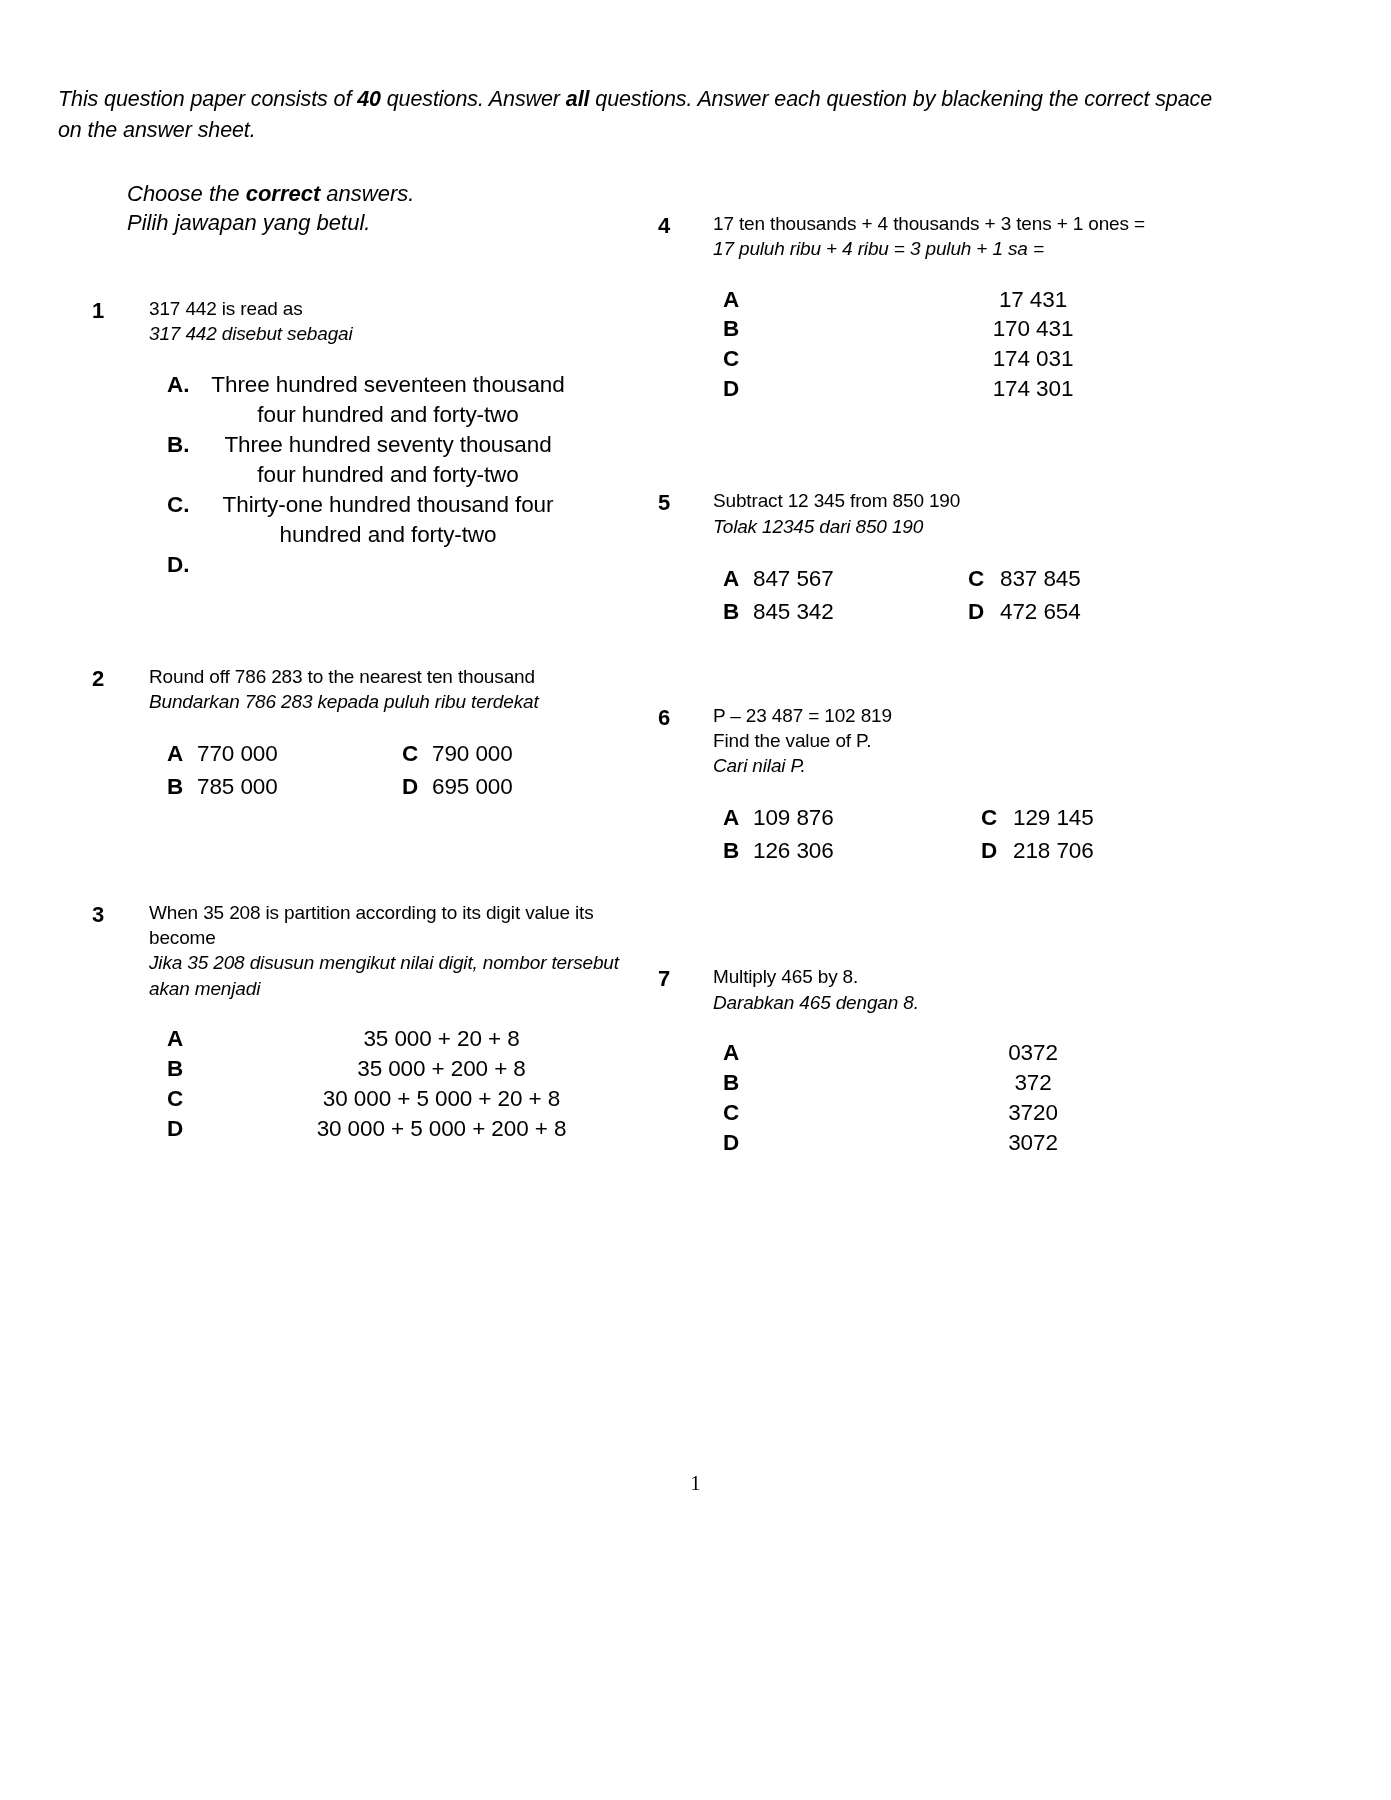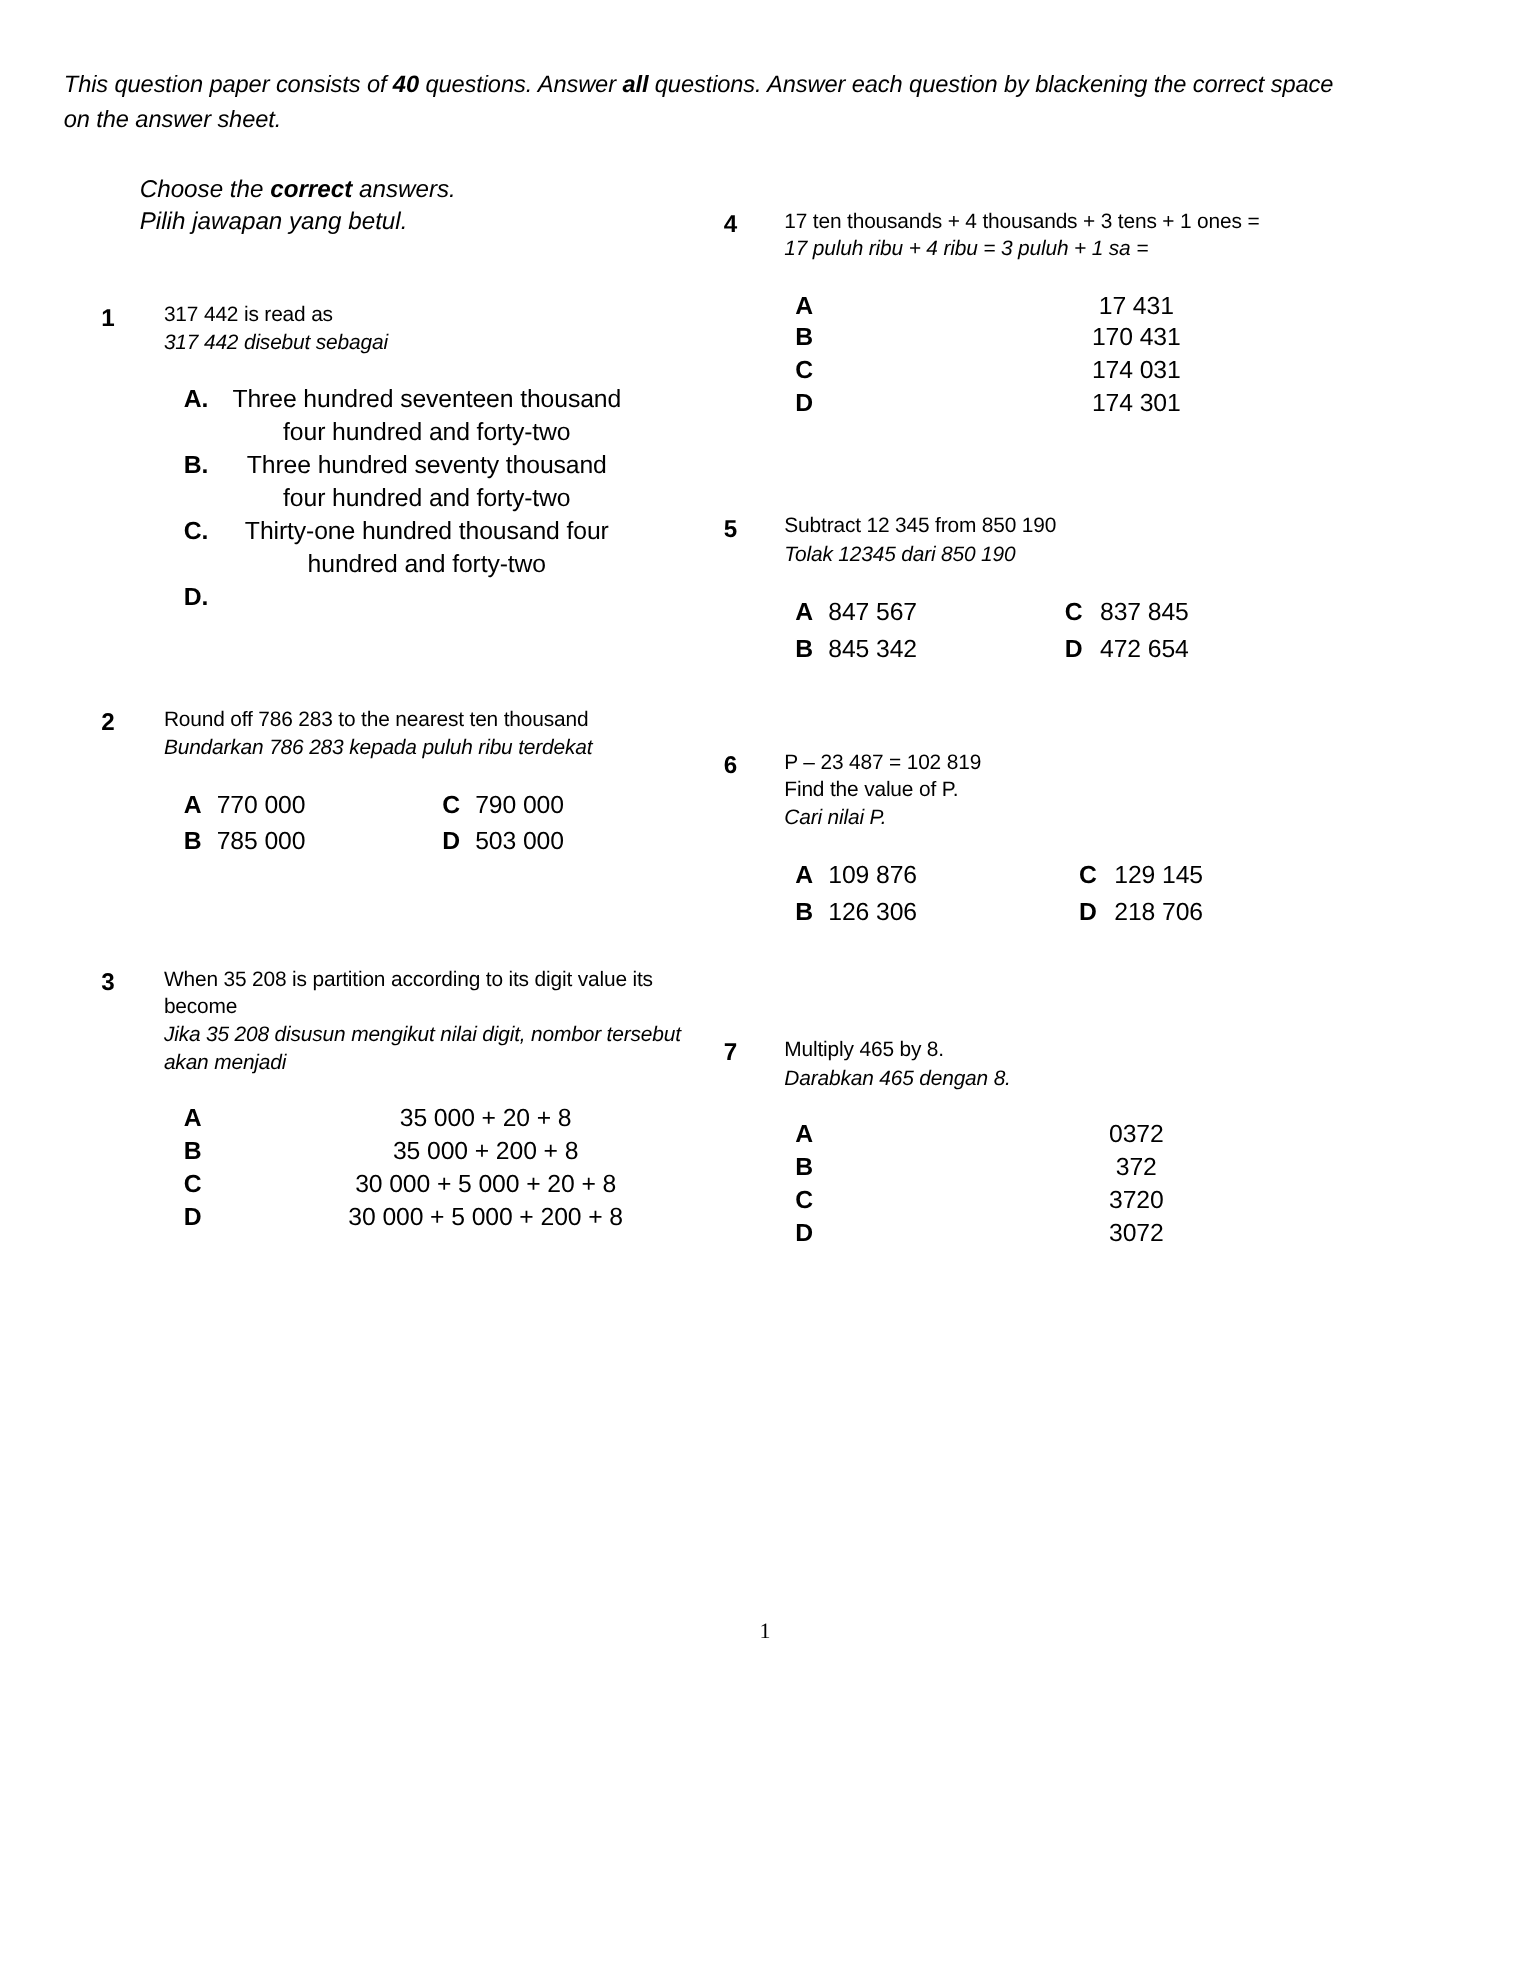--- a/index.html
+++ b/index.html
@@ -13,21 +13,21 @@
     position: relative;
     font-family: "Liberation Sans", sans-serif;
     color: #000000;
     -webkit-font-smoothing: antialiased;
   }
   .page {
     position: relative;
     width: 1391px;
     height: 1800px;
     box-sizing: border-box;
-    padding: 62px 80px 0 58px;
+    padding: 84px 80px 0 58px;
   }
 
   
   .instruction {
     font-style: italic;
     font-size: 21.5px;
     line-height: 1.42;
     letter-spacing: -0.1px;
     margin: 0 0 34px 0;
     max-width: 1160px;
@@ -203,21 +203,21 @@
             <span class="ml">Bundarkan 786 283 kepada puluh ribu terdekat</span>
           </div>
           <div class="opts-grid pl18">
             <span class="let">A</span>
             <span class="val">770 000</span>
             <span class="let">C</span>
             <span class="val">790 000</span>
             <span class="let">B</span>
             <span class="val">785 000</span>
             <span class="let">D</span>
-            <span class="val">503 000</span>
+            <span class="val">695 000</span>
           </div>
         </div>
       </div>
 
       <div class="gap-lg"></div>
       <div class="gap-md"></div>
 
       <div class="q">
         <div class="q-num">3</div>
         <div class="q-body">

